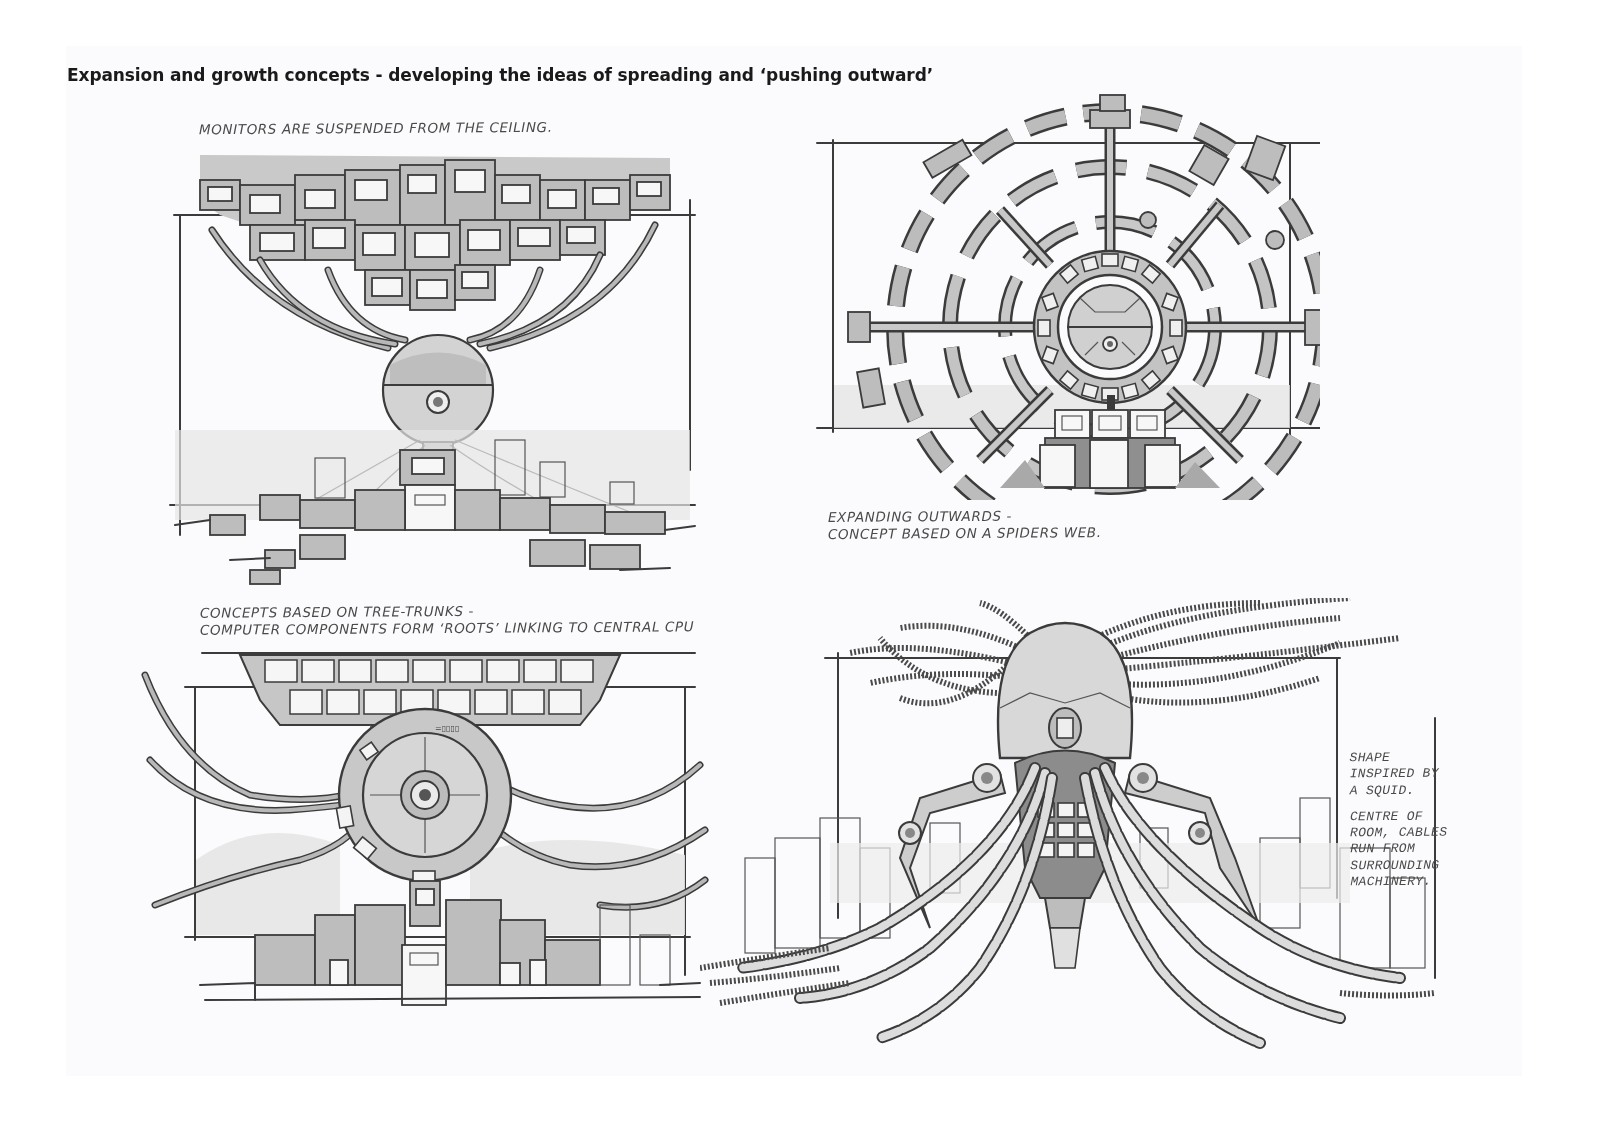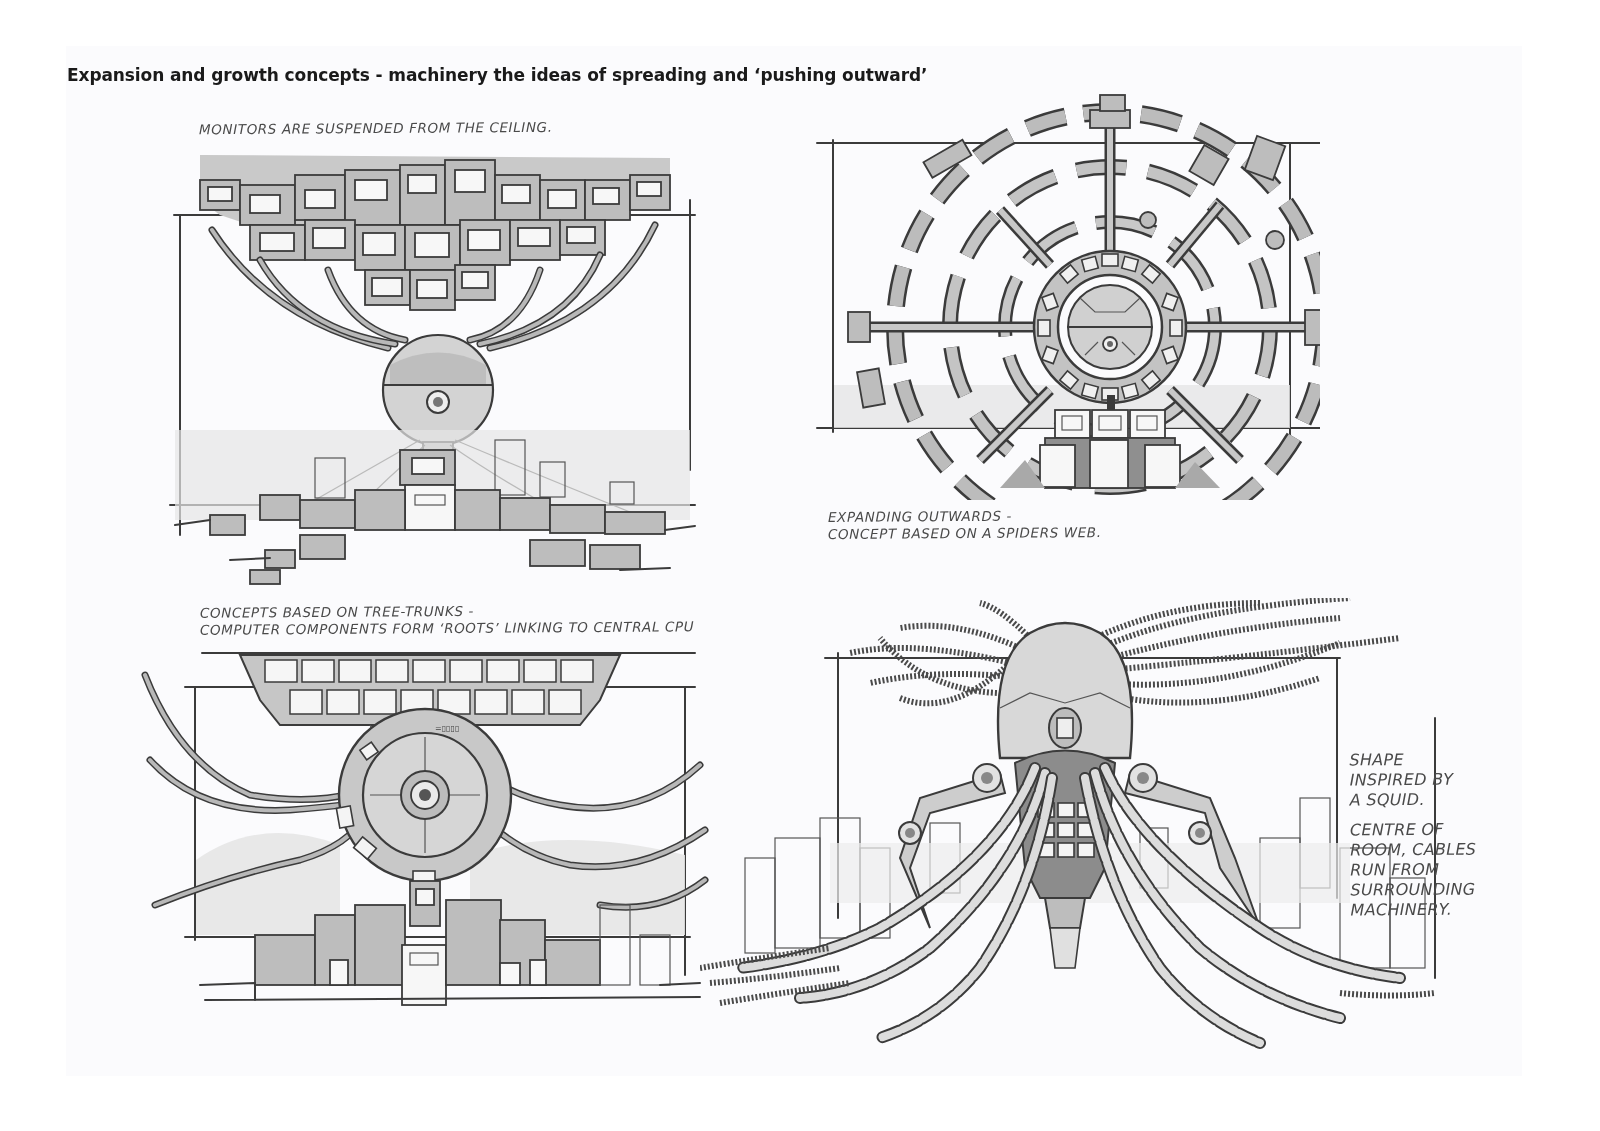--- a/index.html
+++ b/index.html
@@ -6,40 +6,40 @@
   body { width: 1600px; height: 1131px; position: relative; overflow: hidden;
          font-family: "Liberation Sans", "DejaVu Sans", sans-serif; }
   .paper { position: absolute; left: 66px; top: 46px; width: 1456px; height: 1030px;
            background: #fbfbfd; }
   .heading { position: absolute; left: 67px; top: 65px; font-size: 17px; font-weight: bold;
              color: #1a1a1a; letter-spacing: -0.1px; white-space: nowrap;
              font-family: "DejaVu Sans", sans-serif; }
   .hand { position: absolute; color: #4a4a4a; font-family: "DejaVu Sans", sans-serif;
           font-size: 13.5px; font-style: italic; letter-spacing: 0.6px; line-height: 1.25;
           text-transform: uppercase; white-space: nowrap; transform: rotate(-0.4deg); }
-  .hand.small { font-size: 16px; line-height: 1.25; letter-spacing: 0.3px; }
+  .hand.small { font-size: 13px; line-height: 1.25; letter-spacing: 0.3px; font-family: Liberation Mono, monospace; }
   .sketch { position: absolute; }
   svg { display: block; }
   .ink { fill: none; stroke: #3b3b3b; stroke-width: 2; stroke-linecap: round; stroke-linejoin: round; }
   .thin { fill: none; stroke: #555; stroke-width: 1.2; }
   .wash { fill: #c9c9c9; }
   .wash2 { fill: #a9a9a9; }
   .wash3 { fill: #e6e6e6; }
   .screen { fill: #f7f7f7; stroke: #3b3b3b; stroke-width: 1.8; }
   .box { fill: #bdbdbd; stroke: #3b3b3b; stroke-width: 1.8; }
   .cable { fill: none; stroke: #3b3b3b; stroke-width: 7; stroke-linecap: round; }
   .cable-in { fill: none; stroke: #b8b8b8; stroke-width: 4; stroke-linecap: round; }
   .rope { fill: none; stroke: #4a4a4a; stroke-width: 6; stroke-dasharray: 2 2; stroke-linecap: butt; }
 </style>
 </head>
 <body>
 
 <div class="paper"></div>
 
-<div class="heading">Expansion and growth concepts - machinery the ideas of spreading and ‘pushing outward’</div>
+<div class="heading">Expansion and growth concepts - developing the ideas of spreading and ‘pushing outward’</div>
 
 <div class="hand" style="left:199px; top:120px;">
   <div>Monitors are suspended from the ceiling.</div>
 </div>
 <div class="sketch" style="left:150px; top:140px;">
   <svg width="560" height="450" viewBox="0 0 560 450">
 
     <line class="ink" x1="30" y1="75" x2="30" y2="395"></line>
     <line class="ink" x1="24" y1="75" x2="140" y2="75"></line>
     <line class="ink" x1="460" y1="75" x2="545" y2="75"></line>

